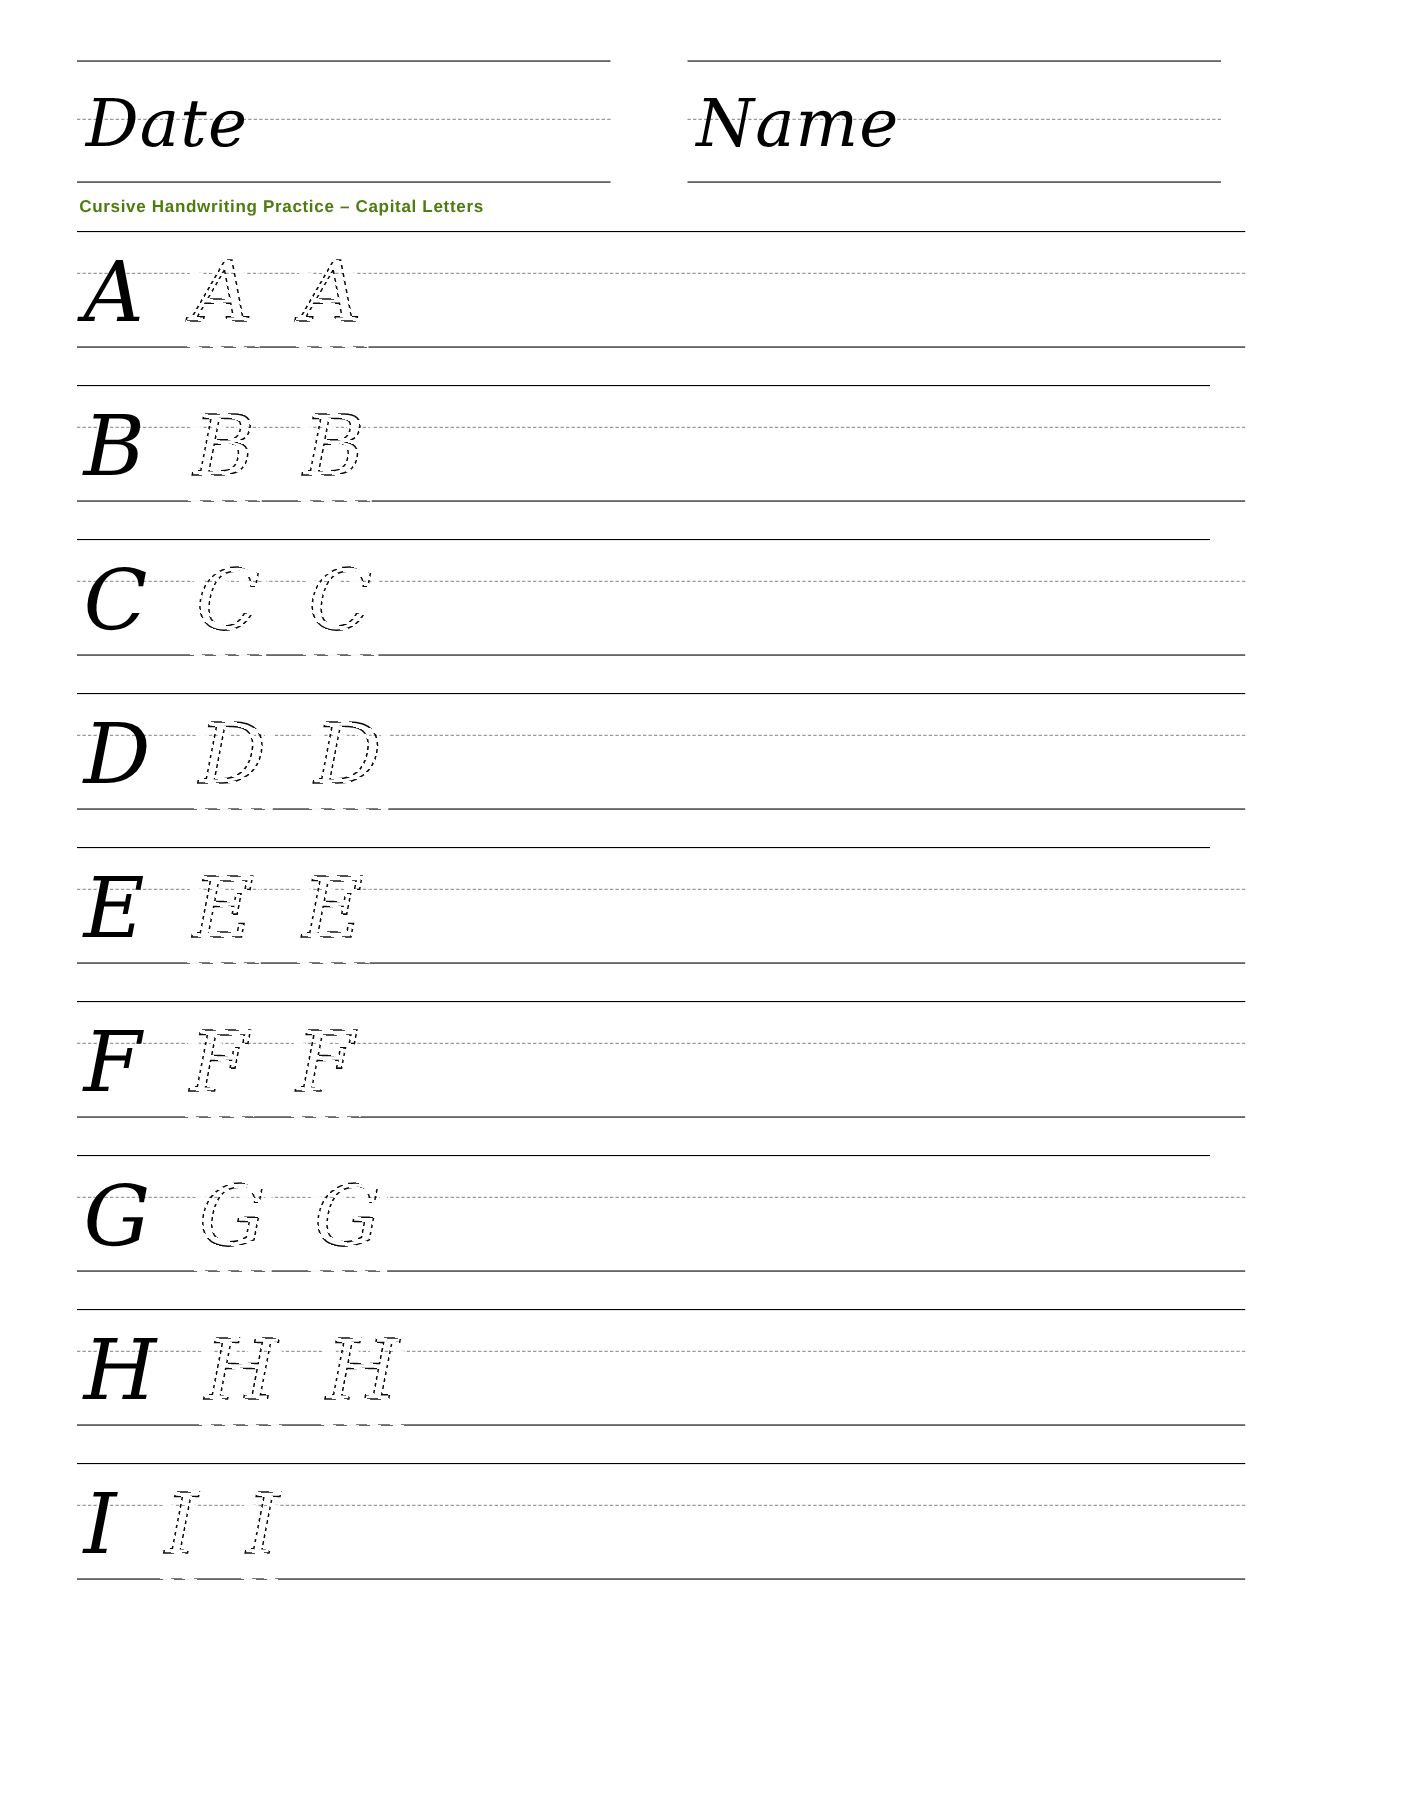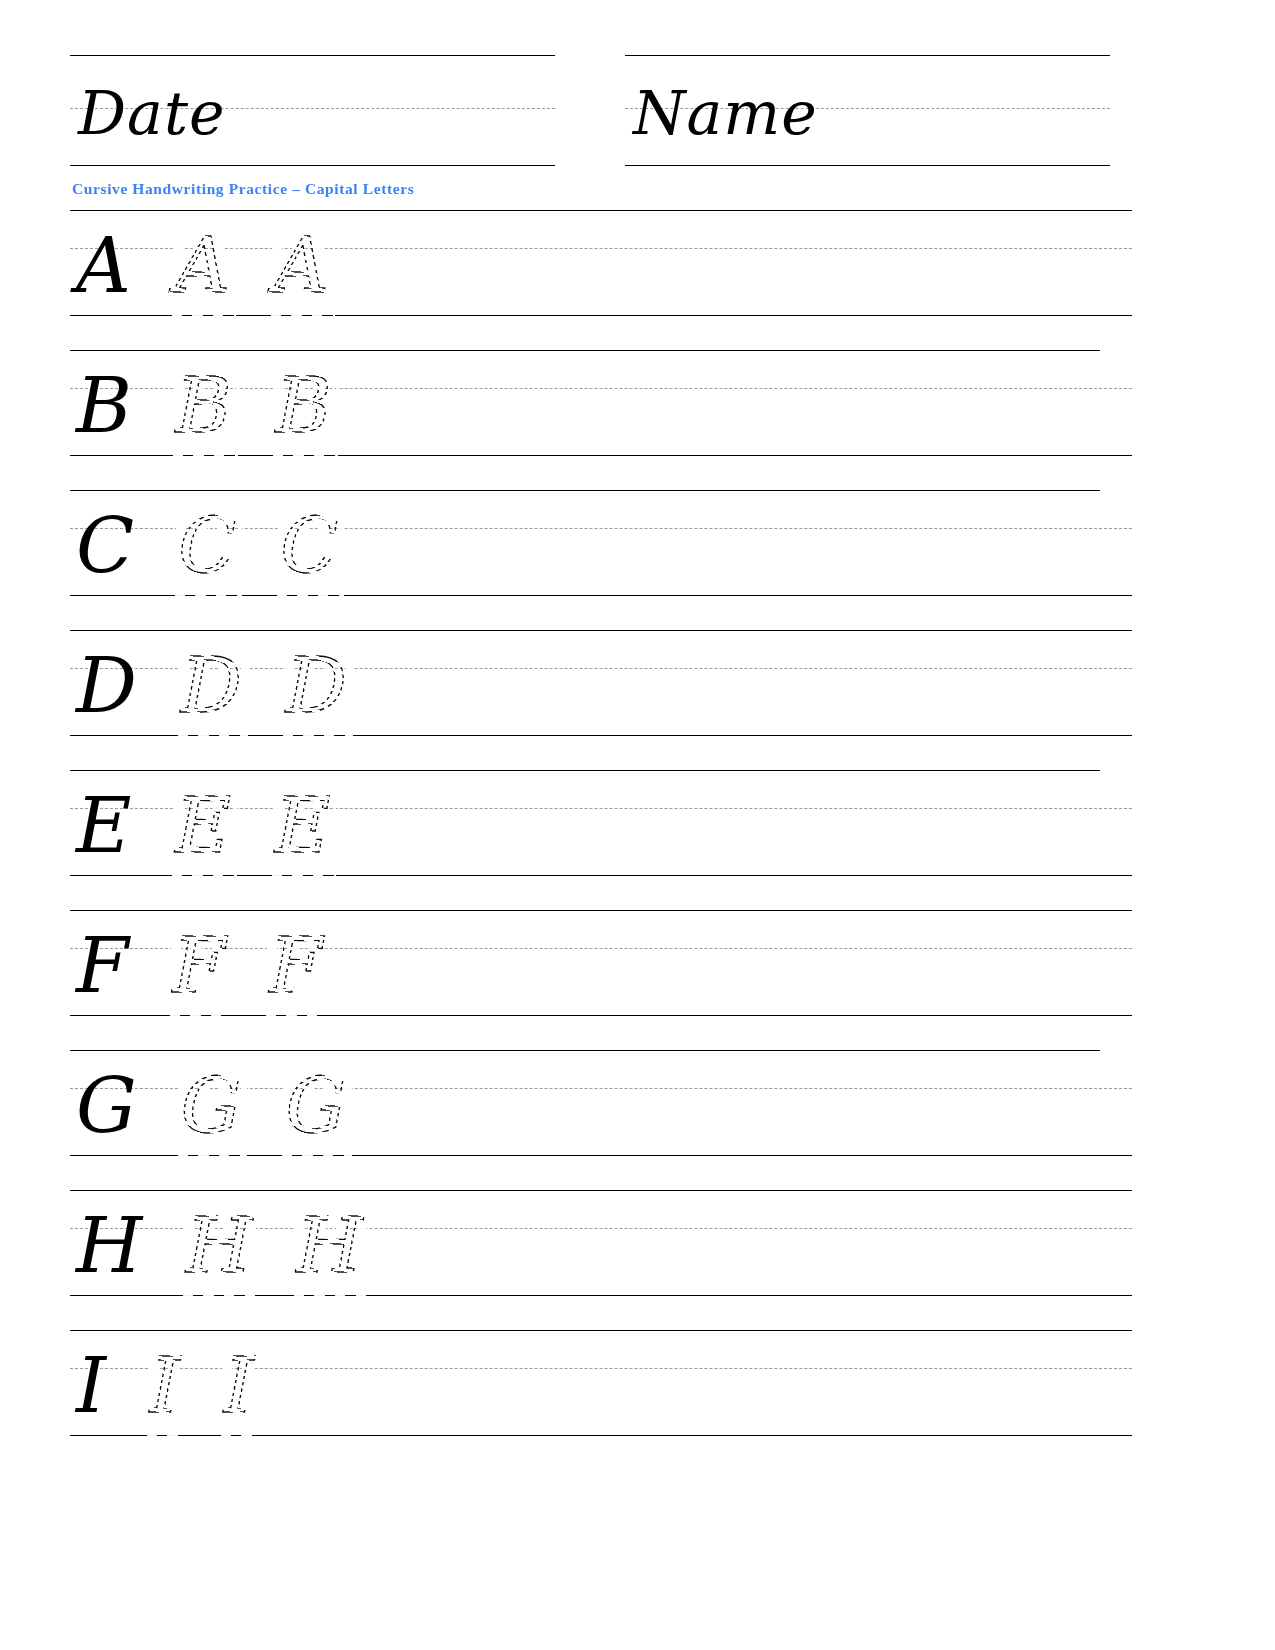--- a/index.html
+++ b/index.html
@@ -67,23 +67,22 @@
   }
 
   
   .worksheet-title {
     position: absolute;
     left: 72px;
     top: 180px;
     font-size: 15.5px;
     font-weight: bold;
     letter-spacing: 0.6px;
-    color: #3b82f6;
+    color: #4d7c0f;
     white-space: nowrap;
-    font-family: Liberation Serif, serif;
   }
 
   
   .rows {
     position: absolute;
     left: 70px;
     top: 210px;
     width: 1062px;
   }
   .row {

